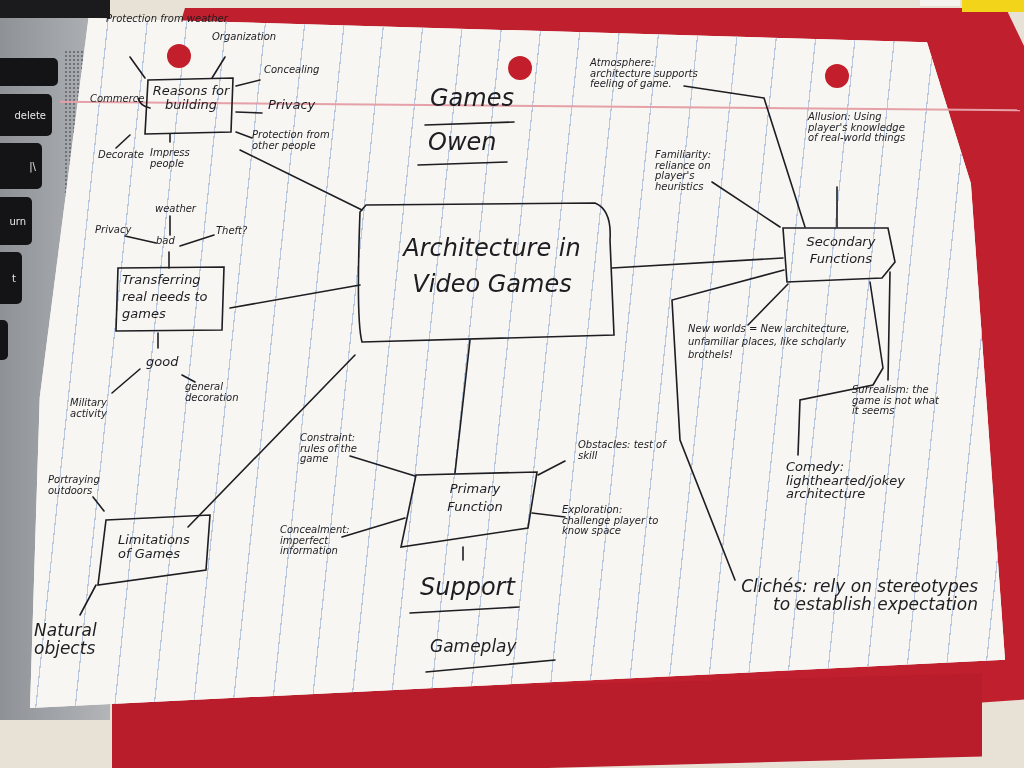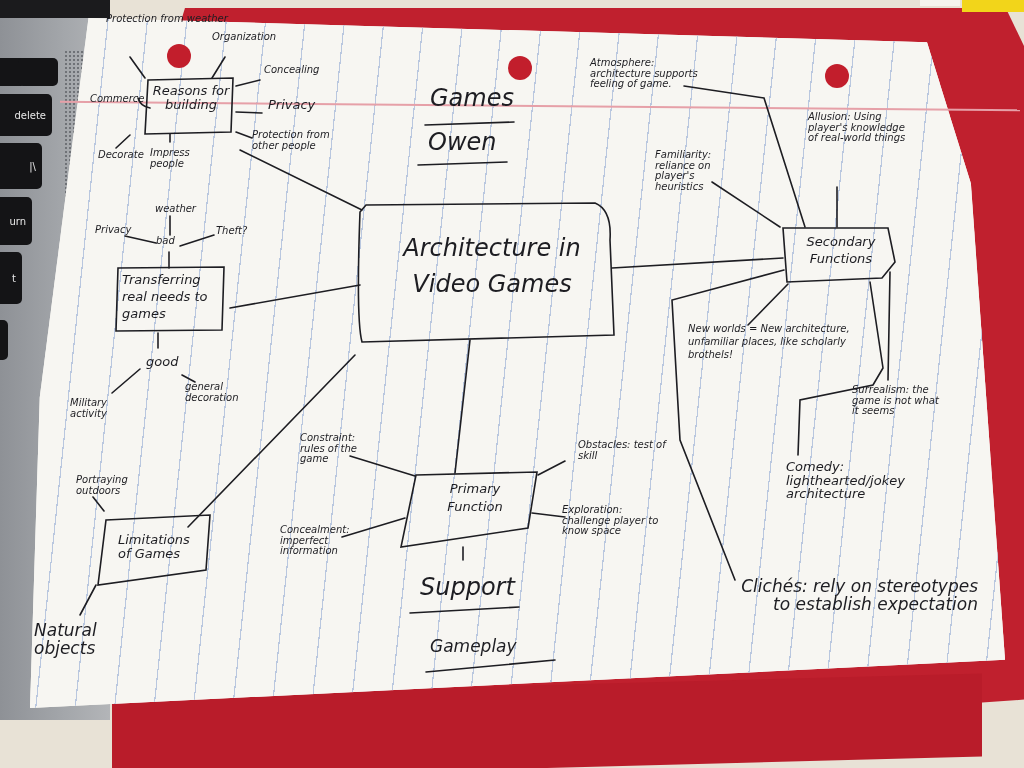--- a/index.html
+++ b/index.html
@@ -164,21 +164,21 @@
 <div class="hw m" style="left:122px;top:272px;width:100px;white-space:normal;line-height:1.3;">Transferring real needs to games</div>
 <div class="hw s" style="left:156px;top:236px;">bad</div>
 <div class="hw s" style="left:155px;top:204px;">weather</div>
 <div class="hw s" style="left:95px;top:225px;">Privacy</div>
 <div class="hw s" style="left:216px;top:226px;">Theft?</div>
 <div class="hw m" style="left:146px;top:355px;">good</div>
 <div class="hw s" style="left:70px;top:398px;width:60px;white-space:normal;">Military activity</div>
 <div class="hw s" style="left:185px;top:382px;width:72px;white-space:normal;">general decoration</div>
 
 <div class="hw m" style="left:118px;top:533px;width:80px;white-space:normal;text-align:left;">Limitations of Games</div>
-<div class="hw s" style="left:76px;top:475px;width:70px;white-space:normal;">Portraying outdoors</div>
+<div class="hw s" style="left:48px;top:475px;width:70px;white-space:normal;">Portraying outdoors</div>
 <div class="hw l" style="left:34px;top:622px;width:90px;white-space:normal;">Natural objects</div>
 
 <div class="hw m" style="left:430px;top:480px;width:90px;white-space:normal;text-align:center;line-height:1.35;">Primary Function</div>
 <div class="hw s" style="left:300px;top:433px;width:75px;white-space:normal;">Constraint: rules of the game</div>
 <div class="hw s" style="left:578px;top:440px;width:90px;white-space:normal;">Obstacles: test of skill</div>
 <div class="hw s" style="left:562px;top:505px;width:110px;white-space:normal;">Exploration: challenge player to know space</div>
 <div class="hw s" style="left:280px;top:525px;width:90px;white-space:normal;">Concealment: imperfect information</div>
 <div class="hw xl" style="left:420px;top:575px;">Support</div>
 <div class="hw l" style="left:430px;top:638px;">Gameplay</div>
 

